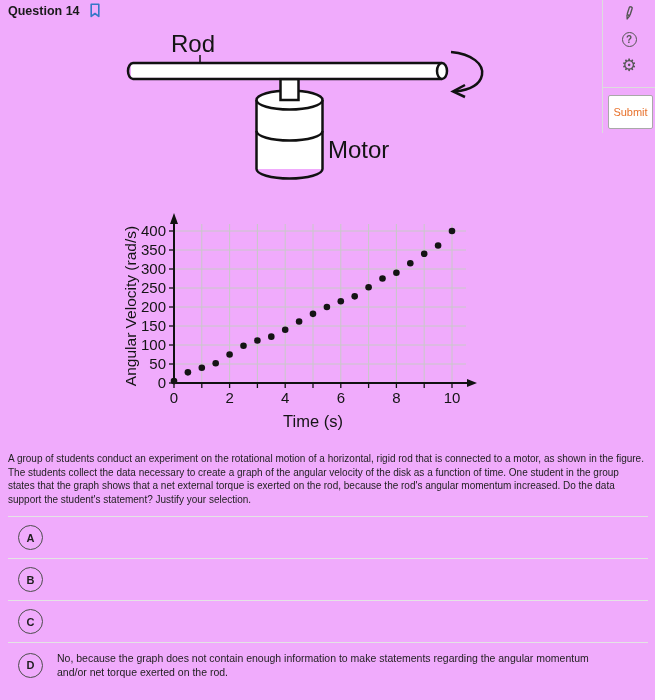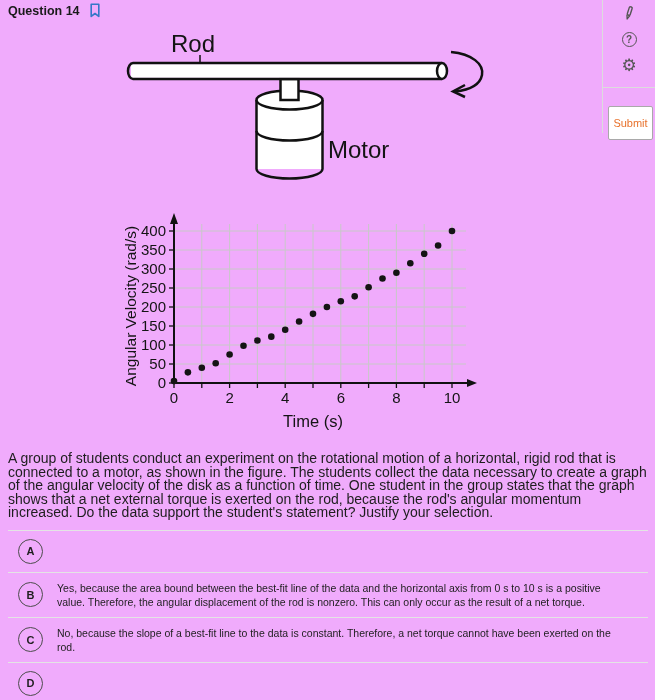--- a/index.html
+++ b/index.html
@@ -15,38 +15,38 @@
   .tool-col { position:absolute; left:603px; top:0; width:52px; }
   .tool-icon { display:flex; justify-content:center; align-items:center; height:26px; cursor:pointer; }
   .help-circle { width:15px; height:15px; border:1.5px solid #555; border-radius:50%;
                  display:flex; align-items:center; justify-content:center;
                  font-size:10px; font-weight:bold; color:#555; }
   .glyph-icon { font-family:"DejaVu Sans", sans-serif; font-size:17px; color:#555; line-height:1; }
   .tool-hr { position:absolute; left:603px; top:87px; width:52px; height:1px; background:#dcdcdc; }
   .submit-btn { position:absolute; left:608px; top:95px; width:45px; height:34px;
                 border:1px solid #a9a9a9; border-radius:2px; background:#fff;
                 color:#e8722c; font-size:11px; display:flex; align-items:center; justify-content:center;
-                cursor:pointer;margin-top:11px; }
+                cursor:pointer; }
 
   
   .figure-wrap { position:absolute; left:98px; top:12px; width:400px; height:195px; }
   .chart-wrap  { position:absolute; left:122px; top:206px; width:372px; height:236px; }
   svg text { fill:#141414; font-family:"Liberation Sans", sans-serif; }
   .fig-label { font-size:24px; }
   .fig-stroke { stroke:#111; stroke-width:2.5; fill:none; }
   .fig-fill-white { fill:#fff; }
   .grid { stroke:#c8c8c8; stroke-width:1; }
   .axis { stroke:#111; stroke-width:2; }
   .axisfill { fill:#111; }
   .axis-tick { stroke:#111; stroke-width:1.3; }
   .dot { fill:#141414; }
 
   
   .content { position:absolute; top:452px; left:8px; right:7px; }
-  .question-text { font-size:14px; line-height:13.5px; color:#1e1e1e; }
+  .question-text { font-size:10px; line-height:13.5px; color:#1e1e1e; }
   .options { margin-top:10px; }
   .option { display:flex; align-items:center; padding:8px 0; border-top:1px solid #e4e4e4; cursor:pointer; }
   .bubble { flex:0 0 auto; width:25px; height:25px; border:1.5px solid #4d4d4d; border-radius:50%;
             display:flex; align-items:center; justify-content:center;
             font-size:11px; font-weight:bold; color:#1e1e1e; margin:0 14px 0 10px; }
   .option-text { font-size:10.5px; line-height:14px; color:#1e1e1e; padding-right:30px; }
 </style>
 </head>
 <body>
 
@@ -200,25 +200,24 @@
   </div>
 
   <div class="content">
     <p class="question-text">A group of students conduct an experiment on the rotational motion of a horizontal, rigid rod that is connected to a motor, as shown in the figure. The students collect the data necessary to create a graph of the angular velocity of the disk as a function of time. One student in the group states that the graph shows that a net external torque is exerted on the rod, because the rod's angular momentum increased. Do the data support the student's statement? Justify your selection.</p>
     <div class="options">
       <div class="option">
         <div class="bubble">A</div>
       </div>
       <div class="option">
         <div class="bubble">B</div>
-        <div class="option-text">Yes, because the area bound between the best-fit line of the data and the horizontal axis from 0 s to 10 s is a positive value. Therefore, the angular displacement of the rod is nonzero. This can only occur as the result of a net torque.</div>
       </div>
       <div class="option">
         <div class="bubble">C</div>
-        <div class="option-text">No, because the slope of a best-fit line to the data is constant. Therefore, a net torque cannot have been exerted on the rod.</div>
       </div>
       <div class="option">
         <div class="bubble">D</div>
+        <div class="option-text">No, because the graph does not contain enough information to make statements regarding the angular momentum and/or net torque exerted on the rod.</div>
       </div>
     </div>
   </div>
 
 </div>
 
 </body></html>

